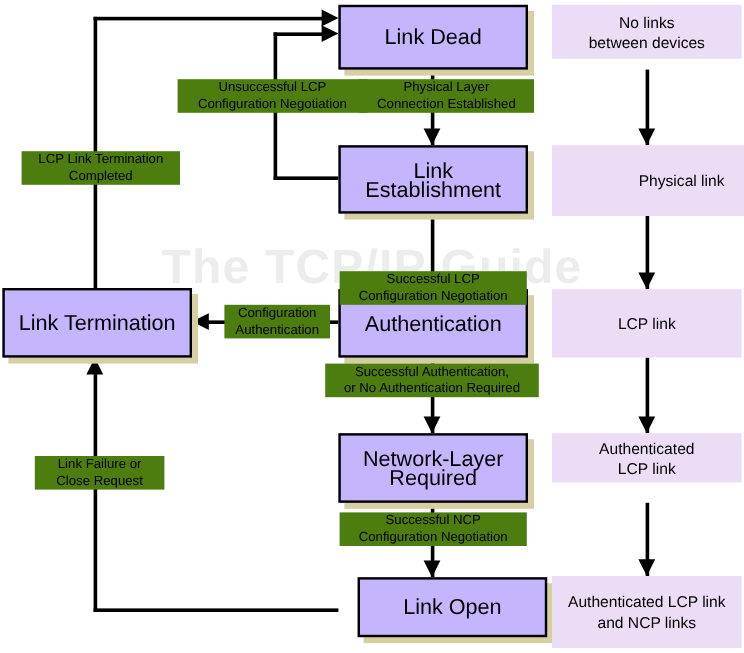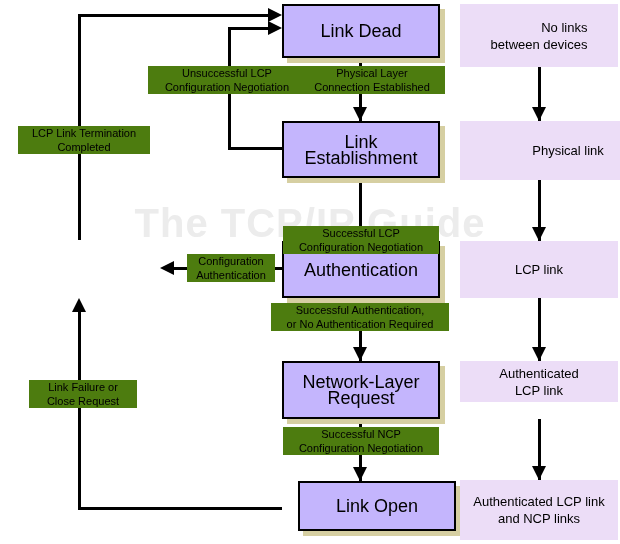--- a/index.html
+++ b/index.html
@@ -130,26 +130,27 @@
   <span class="arr up" style="left:72px; top:298px;"></span>
 
   <div class="state" style="left:282px; top:4px; width:158px; height:54px;">Link Dead</div>
 
   <div class="state" style="left:282px; top:121px; width:158px; height:57px;">Link
 Establishment</div>
 
   <div class="state" style="left:282px; top:241px; width:158px; height:57px;">Authentication</div>
 
   <div class="state" style="left:282px; top:361px; width:158px; height:58px;">Network-Layer
-Request</div>
+Required</div>
 
   <div class="state" style="left:298px; top:481px; width:158px; height:50px;">Link Open</div>
 
+  <div class="state" style="left:2px; top:240px; width:158px; height:58px;">Link Termination</div>
 
-  <div class="status" style="left:460px; top:4px; width:158px; height:63px;text-align:right;">No links
+  <div class="status" style="left:460px; top:4px; width:158px; height:45px;">No links
 between devices</div>
 
   <div class="status" style="left:460px; top:121px; width:184px; height:59px;padding-left:32px;">Physical link</div>
 
   <div class="status" style="left:460px; top:241px; width:158px; height:57px;">LCP link</div>
 
   <div class="status" style="left:460px; top:361px; width:158px; height:41px;">Authenticated
 LCP link</div>
 
   <div class="status" style="left:460px; top:480px; width:158px; height:60px;">Authenticated LCP link

